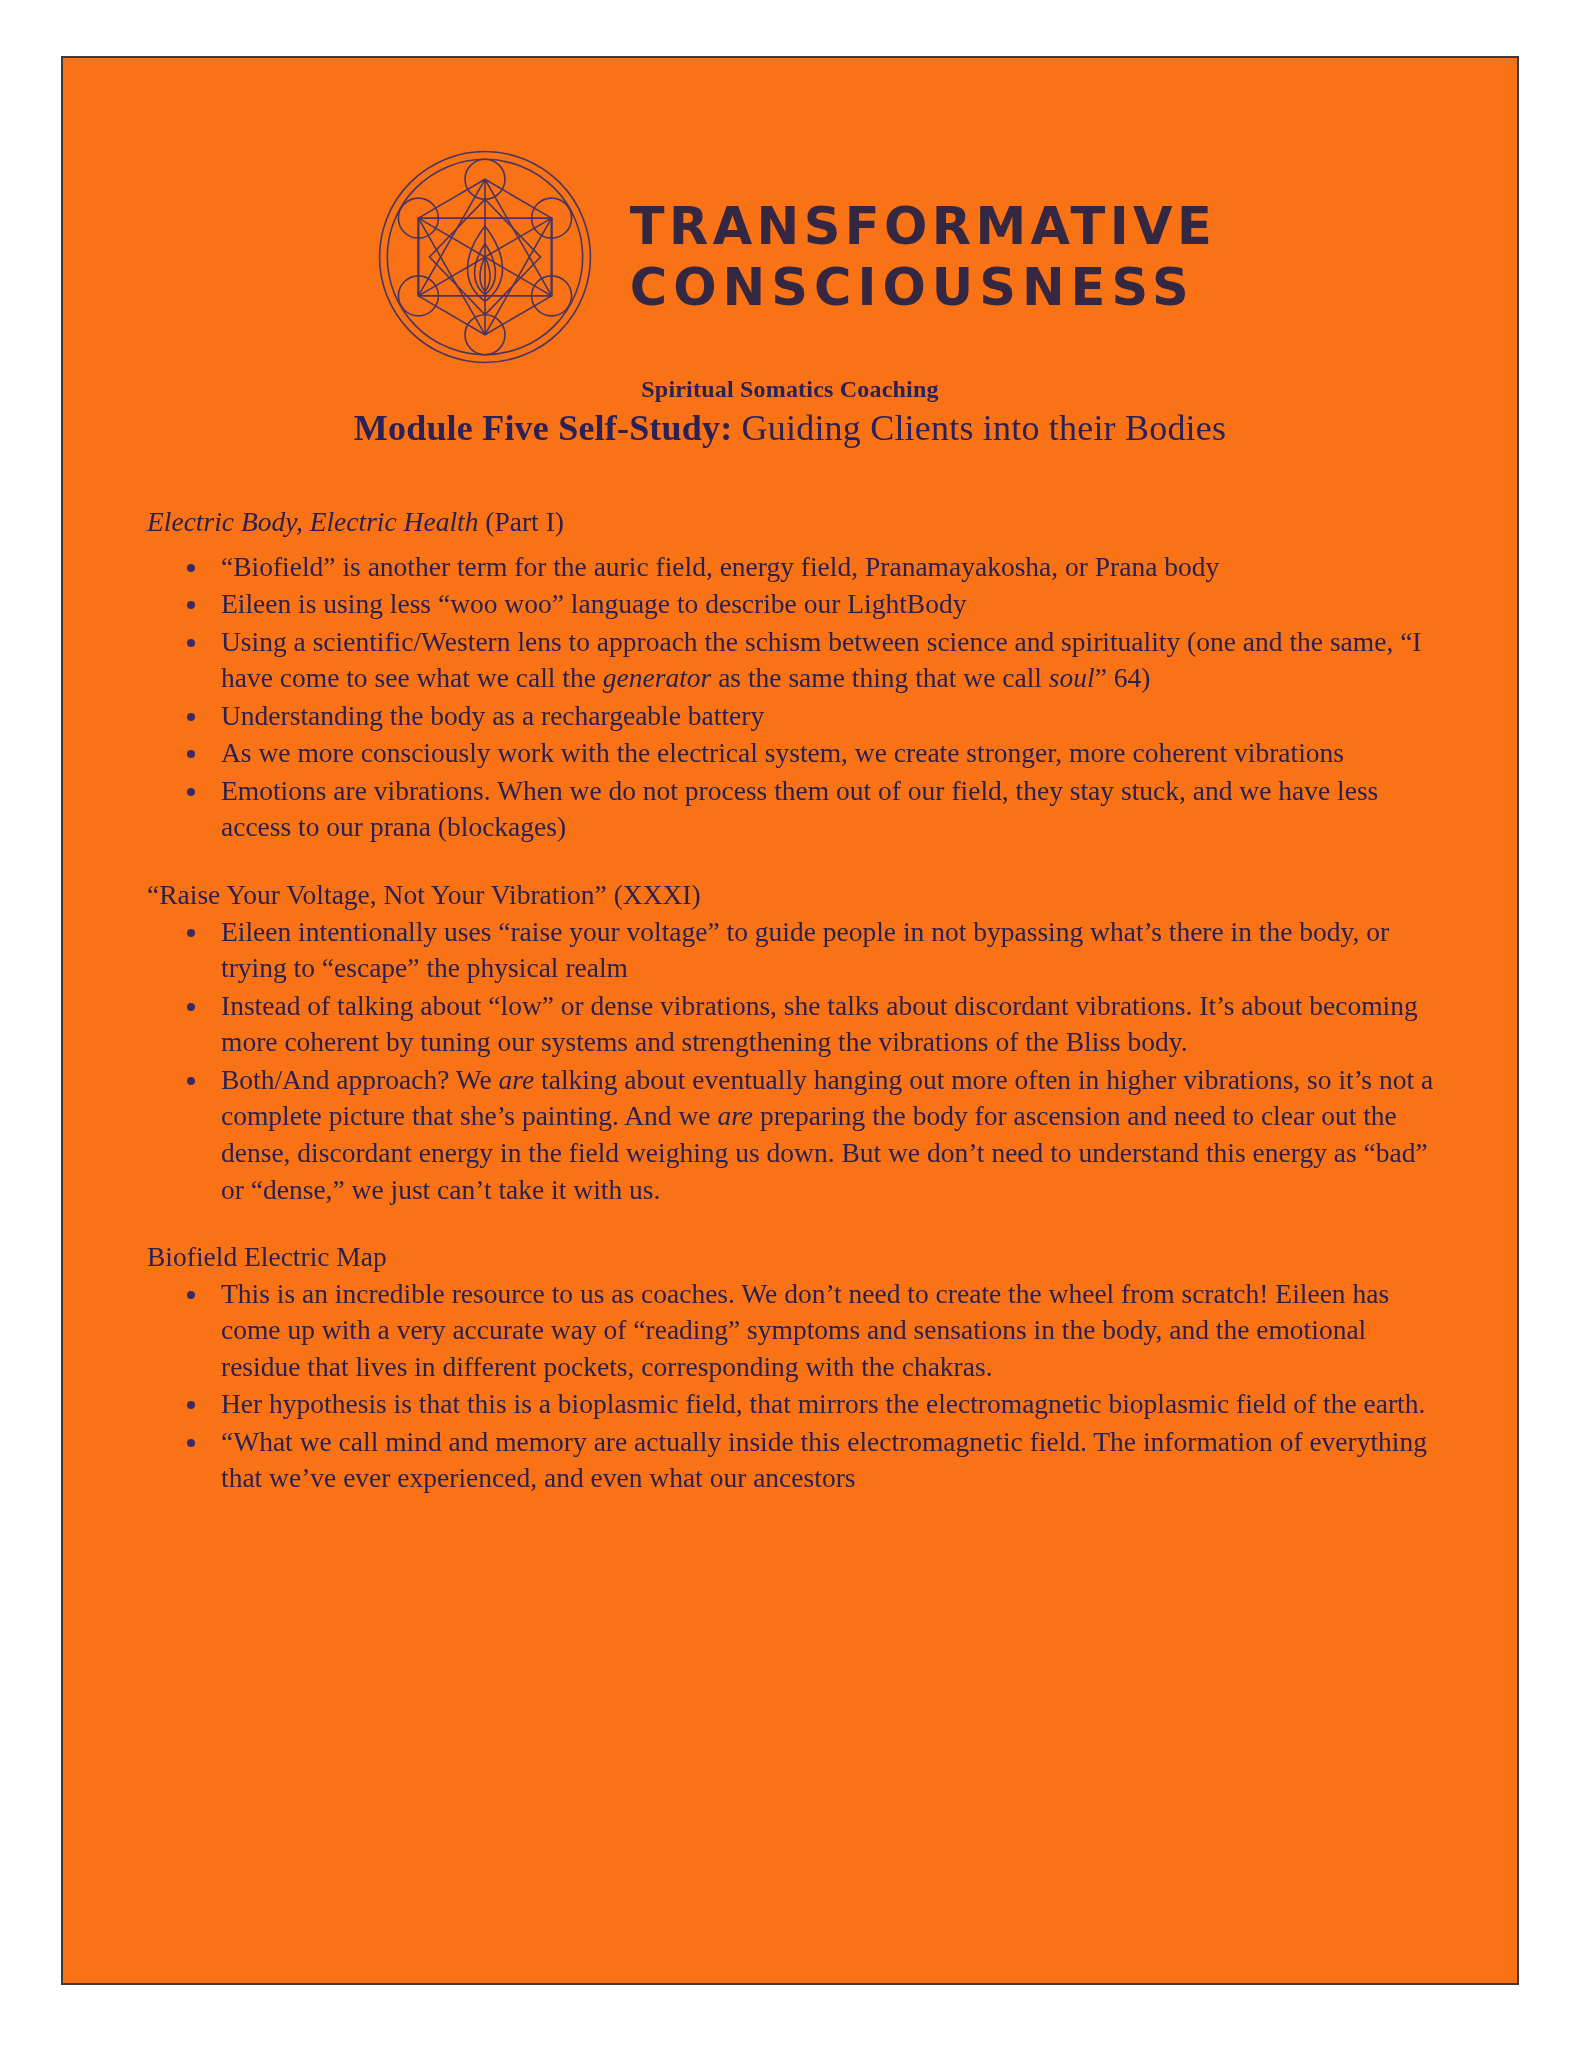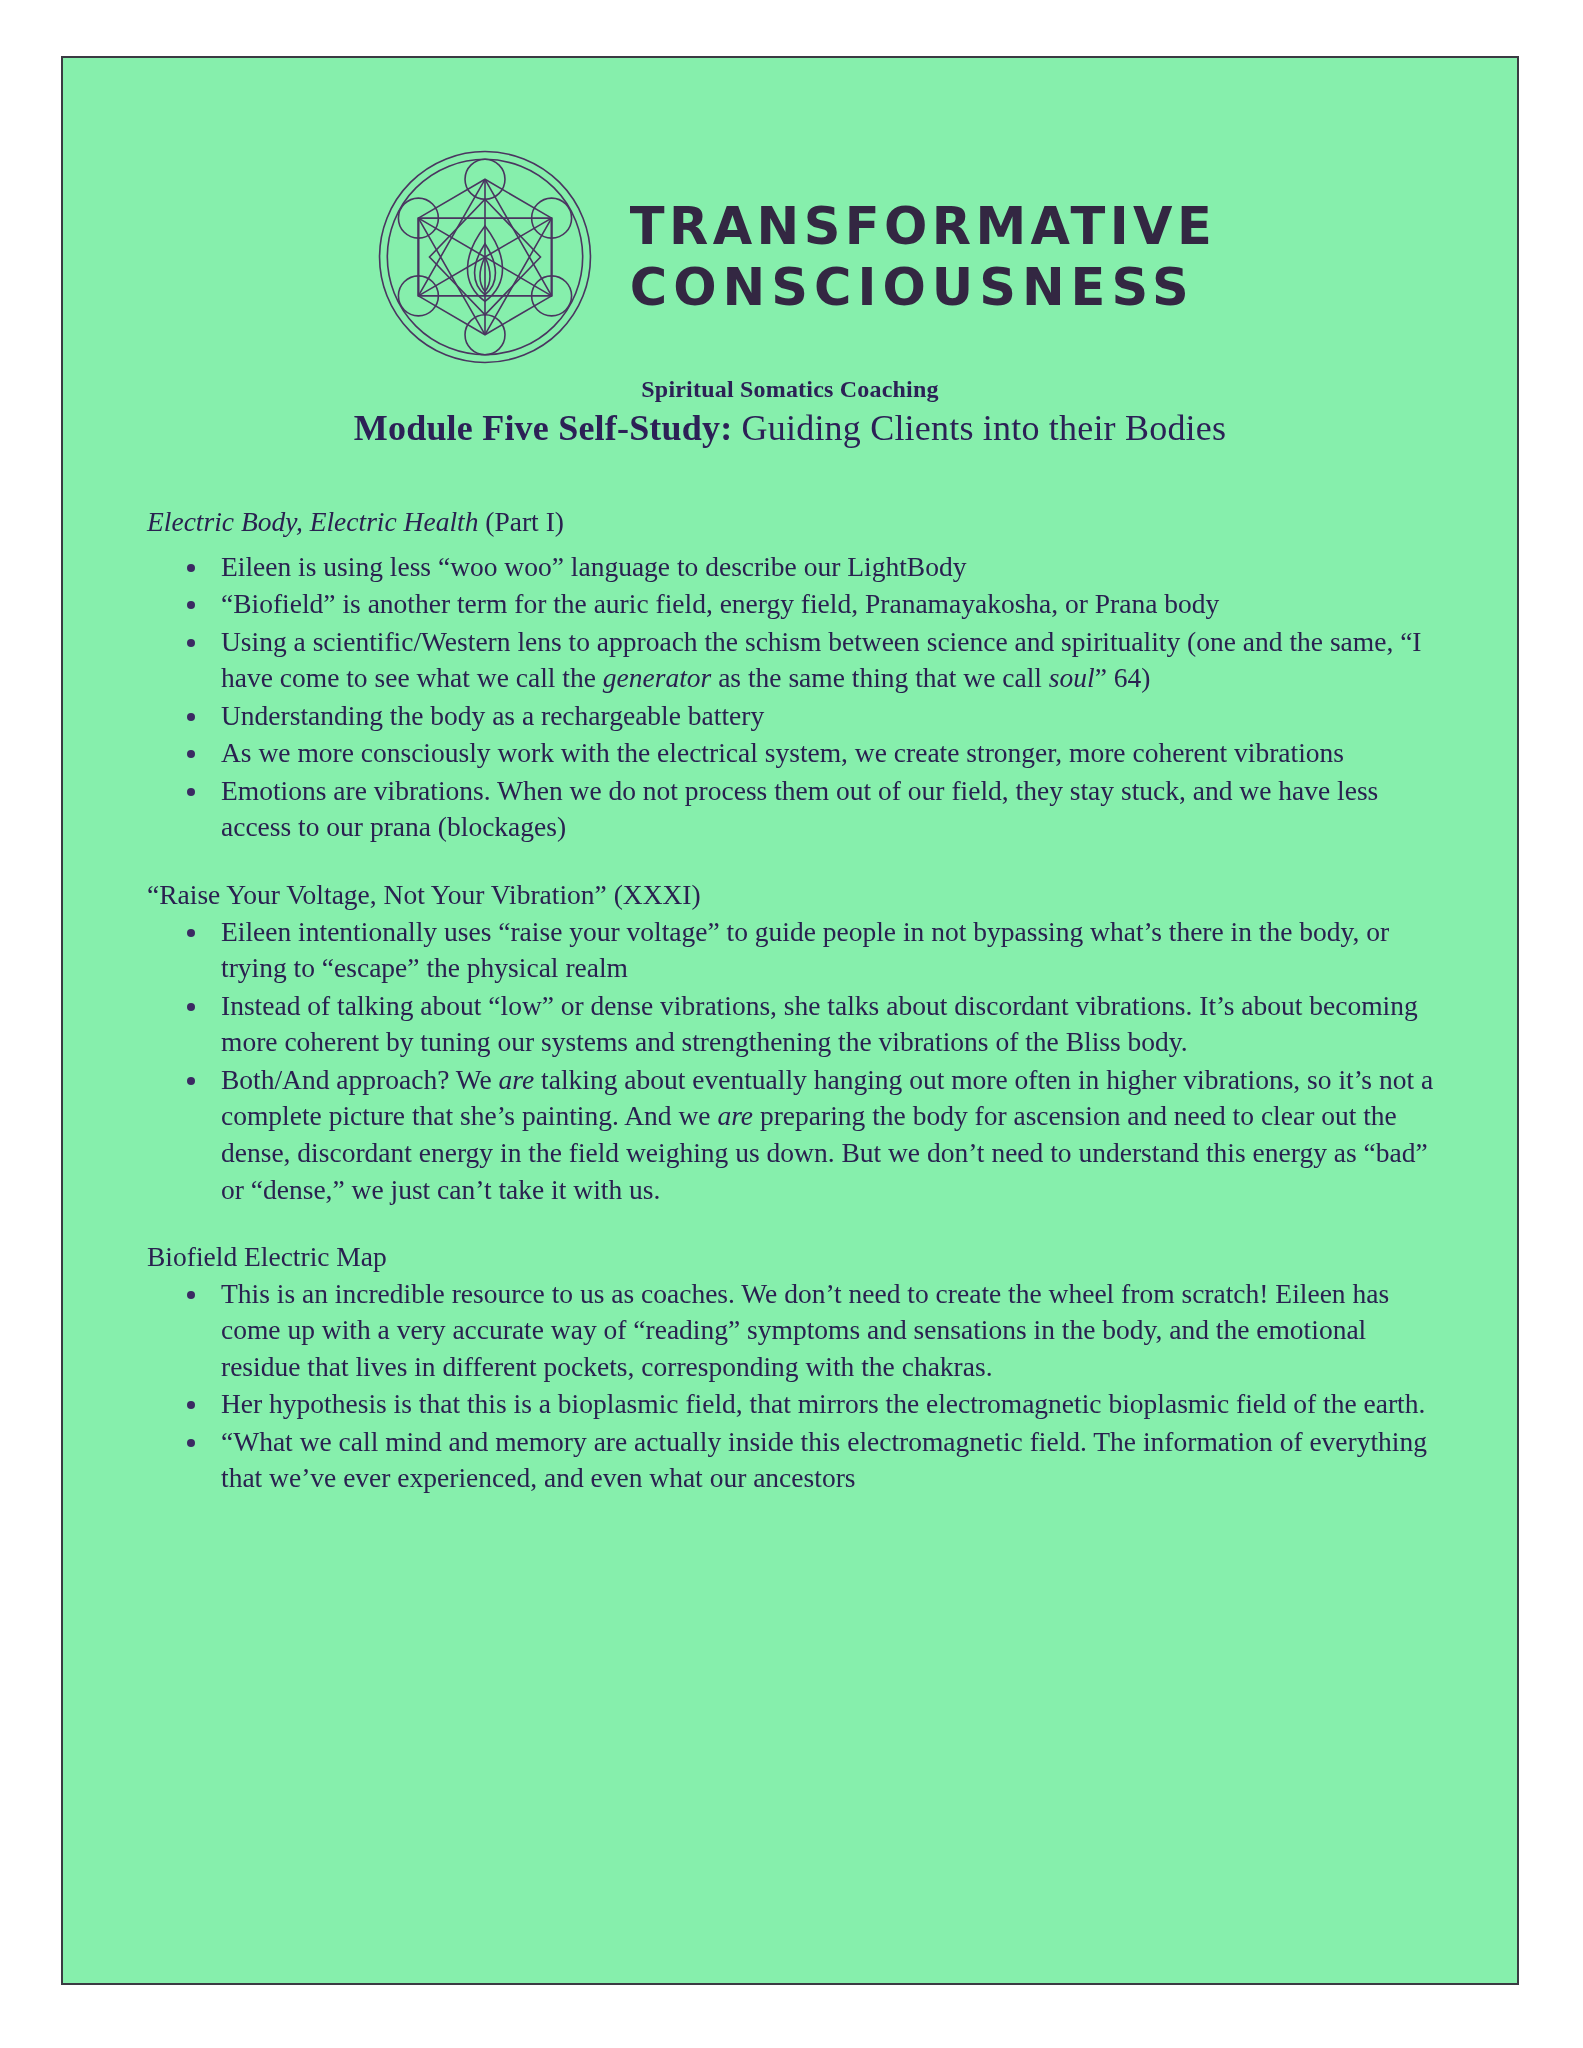--- a/index.html
+++ b/index.html
@@ -15,21 +15,21 @@
     -webkit-font-smoothing: antialiased;
   }
 
   .page-sheet {
     position: absolute;
     left: 61px;
     top: 56px;
     width: 1458px;
     height: 1929px;
     border: 2px solid #3a3a42;
-    background: #86efac;
+    background: #f97316;
     box-sizing: border-box;
     overflow: hidden;
   }
 
   .page-inner {
     position: absolute;
     left: 0;
     top: 0;
     right: 0;
     bottom: 0;
@@ -177,22 +177,22 @@
     <div class="doc-title">
       <div class="title-line-1">Spiritual Somatics Coaching</div>
       <div class="title-line-2"><span class="bold">Module Five Self-Study:</span><span> Guiding Clients into their Bodies</span></div>
     </div>
 
     <div class="content">
 
       <p class="section-heading is-italic-title"><em>Electric Body, Electric Health</em><span> (Part I)</span></p>
       <div class="gap-sm"></div>
       <ul class="bullets">
+        <li><span>“Biofield” is another term for the auric field, energy field, Pranamayakosha, or Prana body</span></li>
         <li><span>Eileen is using less “woo woo” language to describe our LightBody</span></li>
-        <li><span>“Biofield” is another term for the auric field, energy field, Pranamayakosha, or Prana body</span></li>
         <li><span>Using a scientific/Western lens to approach the schism between science and spirituality (one and the same, “I have come to see what we call the </span><em class="it">generator</em><span> as the same thing that we call </span><em class="it">soul</em><span>” 64)</span></li>
         <li><span>Understanding the body as a rechargeable battery</span></li>
         <li><span>As we more consciously work with the electrical system, we create stronger, more coherent vibrations</span></li>
         <li><span>Emotions are vibrations.  When we do not process them out of our field, they stay stuck, and we have less access to our prana (blockages)</span></li>
       </ul>
 
       <div class="gap-lg"></div>
 
       <p class="section-heading">“Raise Your Voltage, Not Your Vibration” (XXXI)</p>
       <ul class="bullets">

